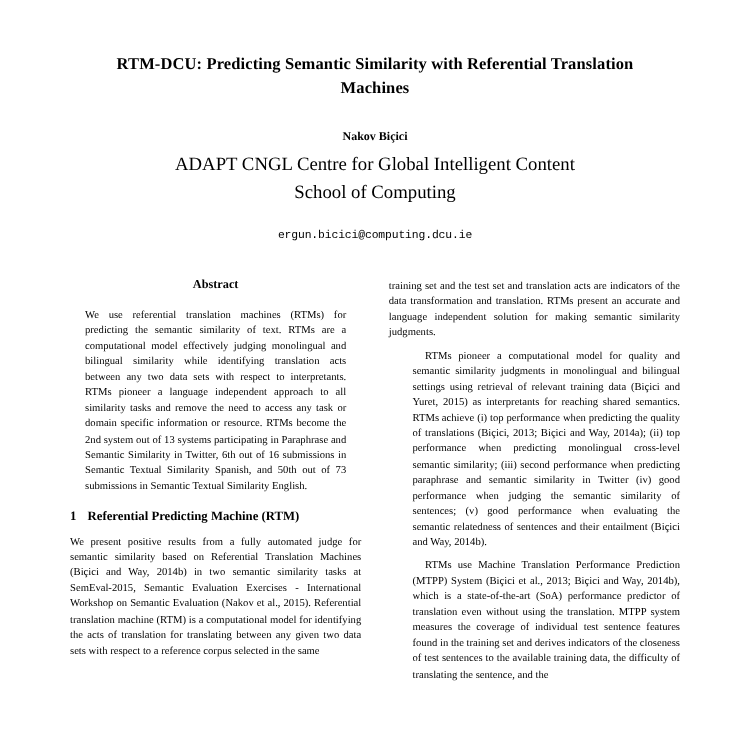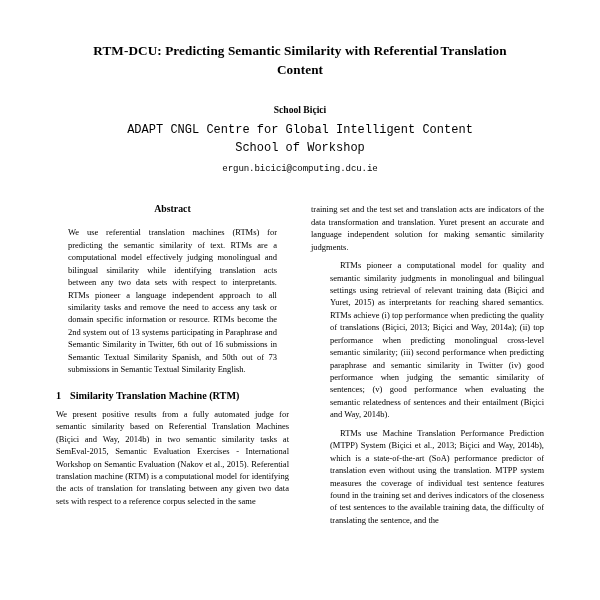--- a/index.html
+++ b/index.html
@@ -33,27 +33,26 @@
     margin-top: 24px;
     text-align: center;
     line-height: 1.45;
   }
   .author-name {
     font-size: 9.6px;
     font-weight: bold;
     margin-bottom: 5px;
   }
   .affil {
-    font-size: 12px;
-    font-family: Liberation Mono, monospace;
+    font-size: 15px;
   }
   .email {
     font-family: "Liberation Mono", monospace;
     font-size: 9.1px;
-    margin-top: 5px;
+    margin-top: 15px;
     letter-spacing: -0.1px;
   }
   .columns {
     margin-top: 28px;
     display: flex;
     gap: 22px;
   }
   .col {
     width: 233px;
     flex: 0 0 233px;
@@ -91,41 +90,41 @@
   p.indent {
     text-indent: 10px;
     margin-left: 19px;
   }
 </style>
 </head>
 <body>
 
 <div class="page">
 
-  <div class="title">RTM-DCU: Predicting Semantic Similarity with Referential Translation Content</div>
+  <div class="title">RTM-DCU: Predicting Semantic Similarity with Referential Translation Machines</div>
 
   <div class="author-block">
-    <div class="author-name">School Biçici</div>
+    <div class="author-name">Nakov Biçici</div>
     <div class="affil">ADAPT CNGL Centre for Global Intelligent Content</div>
-    <div class="affil">School of Workshop</div>
+    <div class="affil">School of Computing</div>
     <div class="email">ergun.bicici@computing.dcu.ie</div>
   </div>
 
   <div class="columns">
 
     <div class="col">
       <div class="sec-head-center">Abstract</div>
       <p class="abstract-p">We use referential translation machines (RTMs) for predicting the semantic similarity of text. RTMs are a computational model effectively judging monolingual and bilingual similarity while identifying translation acts between any two data sets with respect to interpretants. RTMs pioneer a language independent approach to all similarity tasks and remove the need to access any task or domain specific information or resource. RTMs become the 2nd system out of 13 systems participating in Paraphrase and Semantic Similarity in Twitter, 6th out of 16 submissions in Semantic Textual Similarity Spanish, and 50th out of 73 submissions in Semantic Textual Similarity English.</p>
 
       <div class="sec-head">
-        <span class="num">1</span><span>Similarity Translation Machine (RTM)</span>
+        <span class="num">1</span><span>Referential Predicting Machine (RTM)</span>
       </div>
       <p class="body">We present positive results from a fully automated judge for semantic similarity based on Referential Translation Machines (Biçici and Way, 2014b) in two semantic similarity tasks at SemEval-2015, Semantic Evaluation Exercises - International Workshop on Semantic Evaluation (Nakov et al., 2015). Referential translation machine (RTM) is a computational model for identifying the acts of translation for translating between any given two data sets with respect to a reference corpus selected in the same</p>
     </div>
 
     <div class="col">
-      <p class="body">training set and the test set and translation acts are indicators of the data transformation and translation. Yuret present an accurate and language independent solution for making semantic similarity judgments.</p>
+      <p class="body">training set and the test set and translation acts are indicators of the data transformation and translation. RTMs present an accurate and language independent solution for making semantic similarity judgments.</p>
       <p class="body indent">RTMs pioneer a computational model for quality and semantic similarity judgments in monolingual and bilingual settings using retrieval of relevant training data (Biçici and Yuret, 2015) as interpretants for reaching shared semantics. RTMs achieve (i) top performance when predicting the quality of translations (Biçici, 2013; Biçici and Way, 2014a); (ii) top performance when predicting monolingual cross-level semantic similarity; (iii) second performance when predicting paraphrase and semantic similarity in Twitter (iv) good performance when judging the semantic similarity of sentences; (v) good performance when evaluating the semantic relatedness of sentences and their entailment (Biçici and Way, 2014b).</p>
       <p class="body indent">RTMs use Machine Translation Performance Prediction (MTPP) System (Biçici et al., 2013; Biçici and Way, 2014b), which is a state-of-the-art (SoA) performance predictor of translation even without using the translation. MTPP system measures the coverage of individual test sentence features found in the training set and derives indicators of the closeness of test sentences to the available training data, the difficulty of translating the sentence, and the</p>
     </div>
 
   </div>
 </div>
 
 </body></html>

